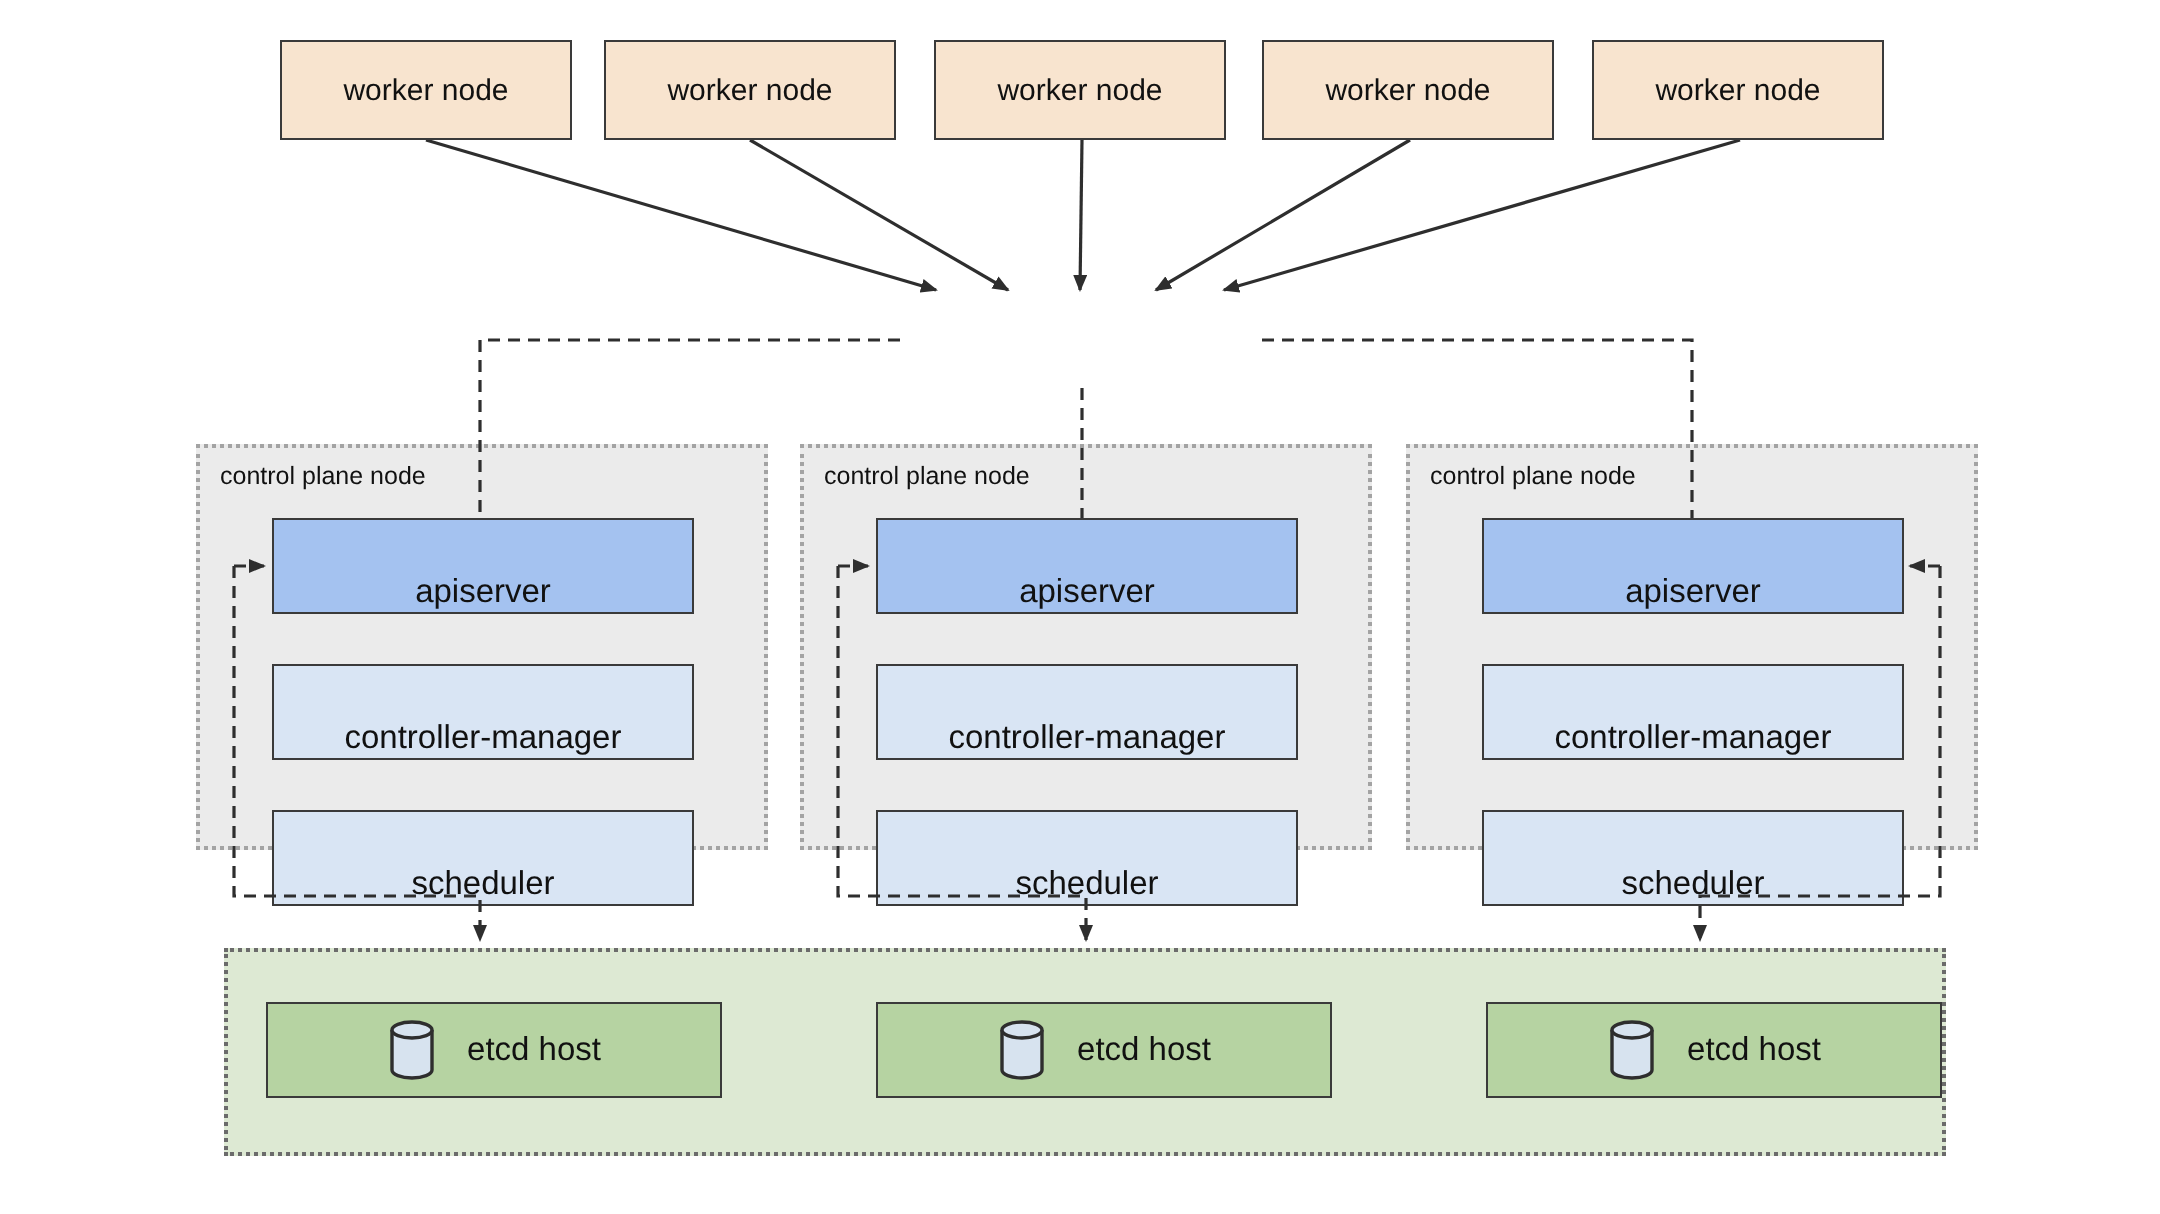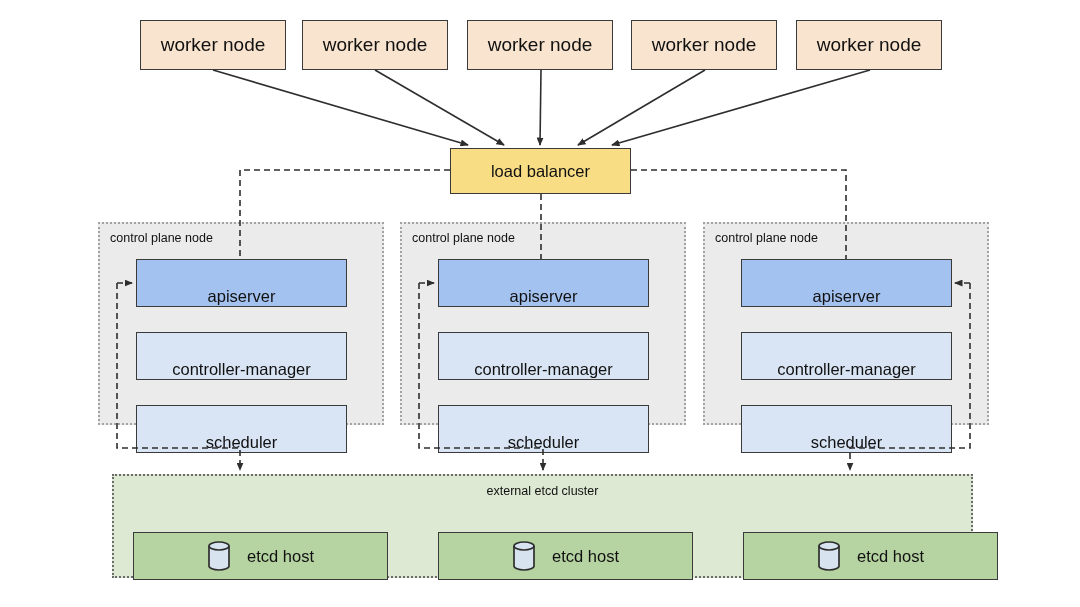--- a/index.html
+++ b/index.html
@@ -8,21 +8,21 @@
 
   
   #wires{position:absolute;left:0;top:0;width:1080px;height:607px;z-index:1;}
 
   
   .worker{
     position:absolute;top:20px;width:146px;height:50px;
     background:var(--worker_fill,#f8e4cf);
     border:1.6px solid var(--box_border,#3a3a3a);
     display:flex;align-items:center;justify-content:center;
-    font-size:19px;z-index:2;box-sizing:border-box;
+    font-size:15px;z-index:2;box-sizing:border-box;
   }
   .w0{left:140px}.w1{left:302px}.w2{left:467px}.w3{left:631px}.w4{left:796px}
 
   
   .lb{
     position:absolute;left:450px;top:148px;width:181px;height:46px;
     background:var(--lb_fill,#f8dd84);
     border:1.6px solid var(--box_border,#3a3a3a);
     display:flex;align-items:center;justify-content:center;
     font-size:16.5px;z-index:2;box-sizing:border-box;
@@ -48,21 +48,21 @@
 
   
   .etcd-cluster{
     position:absolute;left:112px;top:474px;width:861px;height:104px;
     background:var(--etcd_cluster_fill,#dde9d3);
     border:2px dotted var(--etcd_cluster_border,#6b6b6b);
     z-index:0;box-sizing:border-box;
   }
   .etcd-cluster-label{position:absolute;top:8px;left:0;width:100%;text-align:center;font-size:12.5px;}
   .etcd-host{
-    position:absolute;top:56px;width:255px;height:48px;
+    position:absolute;top:25px;width:228px;height:48px;
     background:var(--etcd_host_fill,#b6d3a2);
     border:1.6px solid var(--box_border,#3a3a3a);
     display:flex;align-items:center;justify-content:center;gap:16px;
     font-size:16.5px;box-sizing:border-box;z-index:2;
   }
   .h0{left:19px}.h1{left:324px}.h2{left:629px}
   .db-icon{width:24px;height:30px;flex:0 0 auto;display:block;}
 </style>
 </head>
 <body>
@@ -111,23 +111,20 @@
   <div class="worker w2">
       <span>worker node</span>
     </div>
   <div class="worker w3">
       <span>worker node</span>
     </div>
   <div class="worker w4">
       <span>worker node</span>
     </div>
 
-  <div class="lb">
-    <span>load balancer</span>
-  </div>
 
   <div class="cp cp0">
     <div class="cp-label">control plane node</div>
     <div class="stack">
       <div class="comp api">
           <span>apiserver</span>
         </div>
       <div class="comp sub">
           <span>controller-manager</span>
         </div>
@@ -161,21 +158,20 @@
       <div class="comp sub">
           <span>controller-manager</span>
         </div>
       <div class="comp sub">
           <span>scheduler</span>
         </div>
     </div>
   </div>
 
   <div class="etcd-cluster">
-    <div class="etcd-cluster-label">external etcd cluster</div>
 
     <div class="etcd-host h0">
       <svg class="db-icon" viewBox="0 0 24 30">
         <path d="M2,5 L2,25 A10,4 0 0 0 22,25 L22,5" fill="#d7e3ef" stroke="#2e2e2e" stroke-width="1.7"></path>
         <ellipse cx="12" cy="5" rx="10" ry="4" fill="#d7e3ef" stroke="#2e2e2e" stroke-width="1.7"></ellipse>
       </svg>
       <span>etcd host</span>
     </div>
 
     <div class="etcd-host h1">

